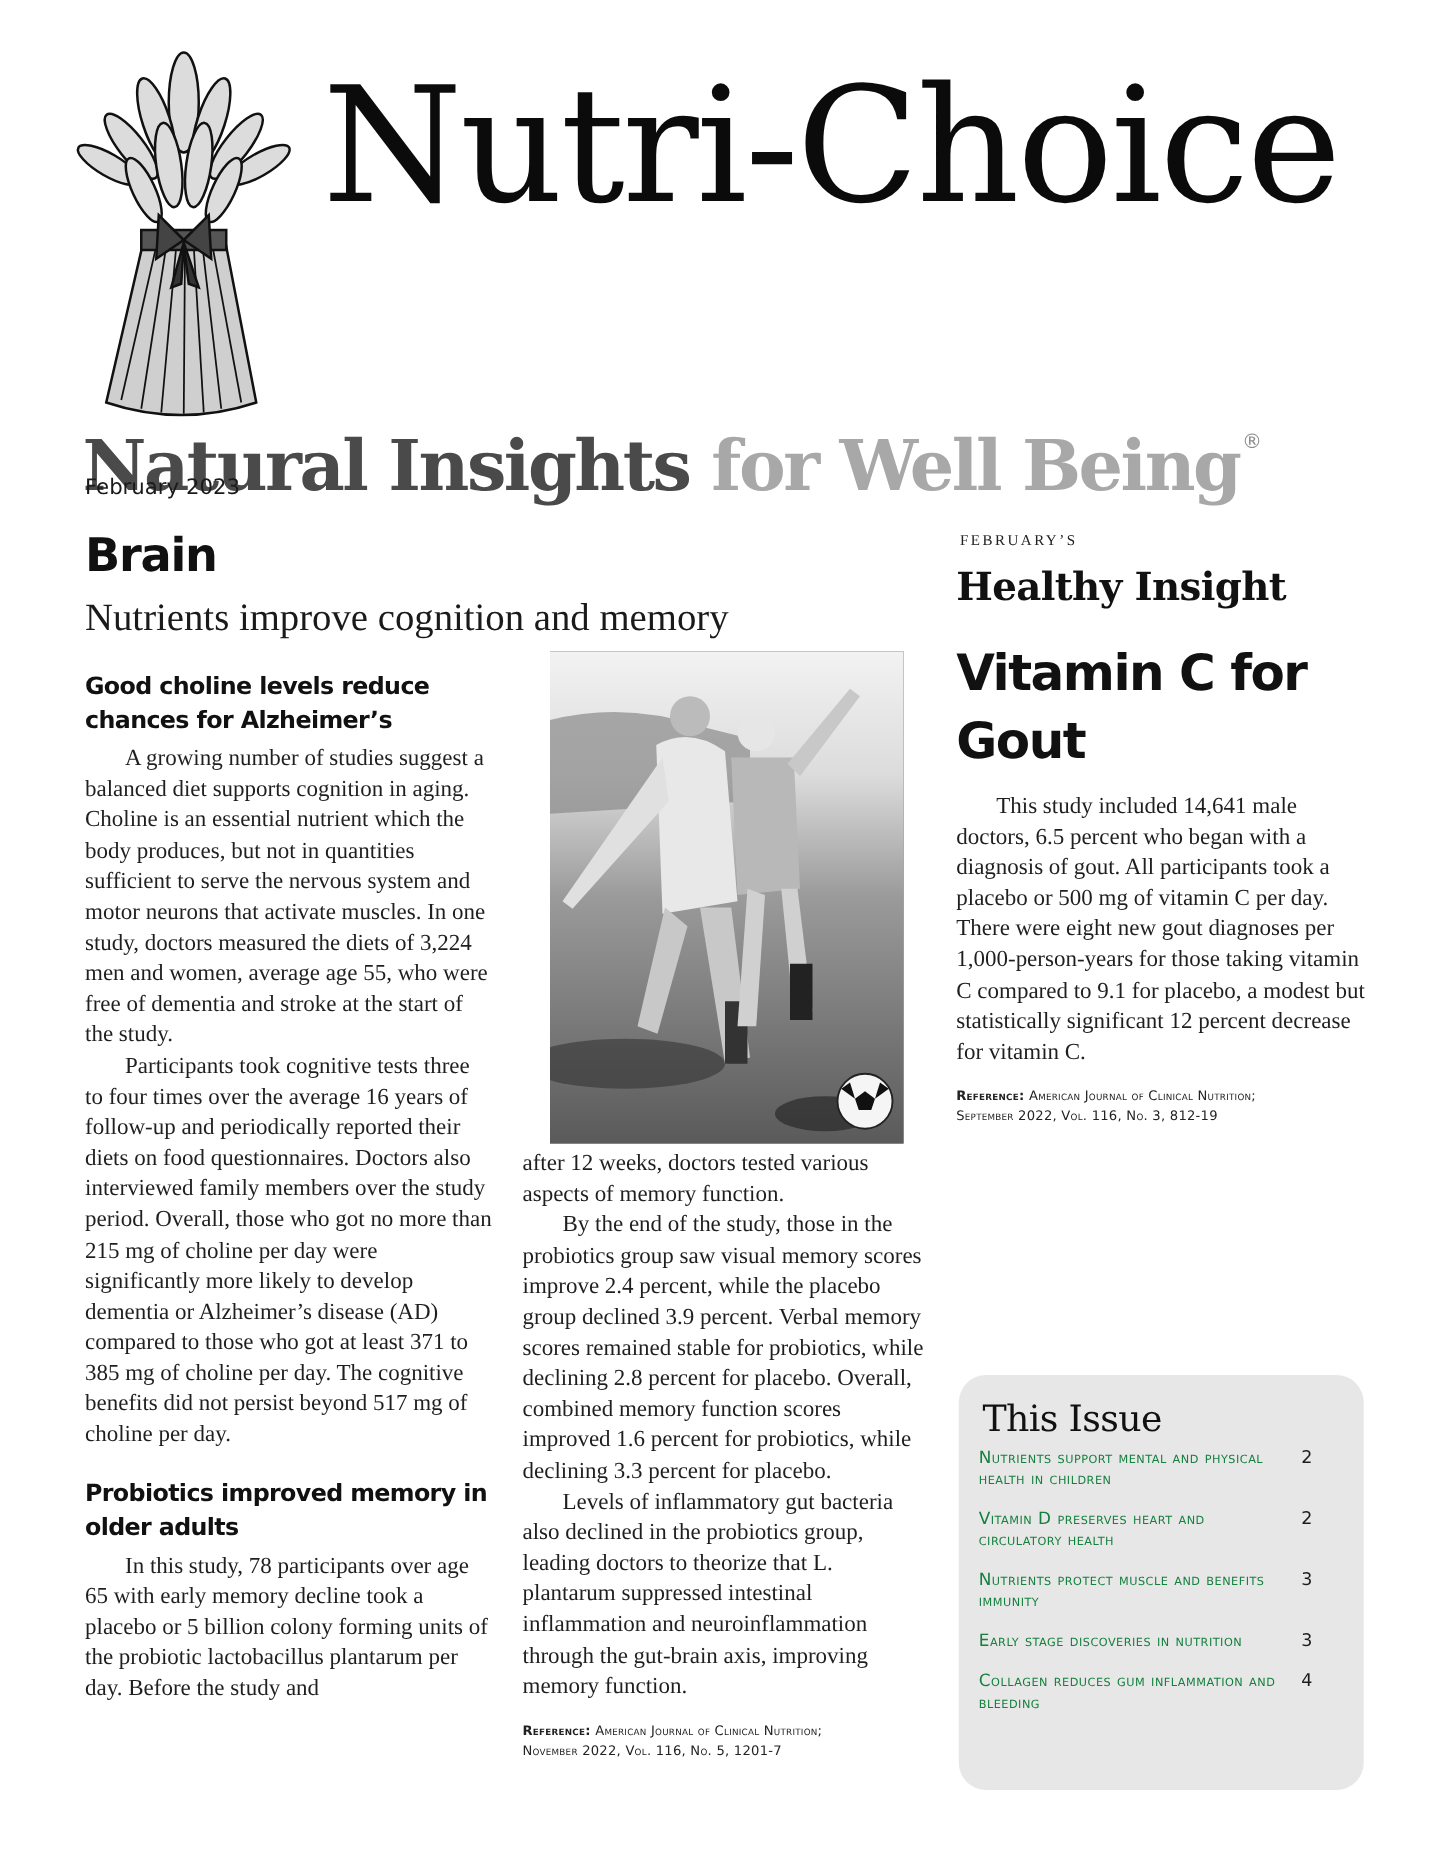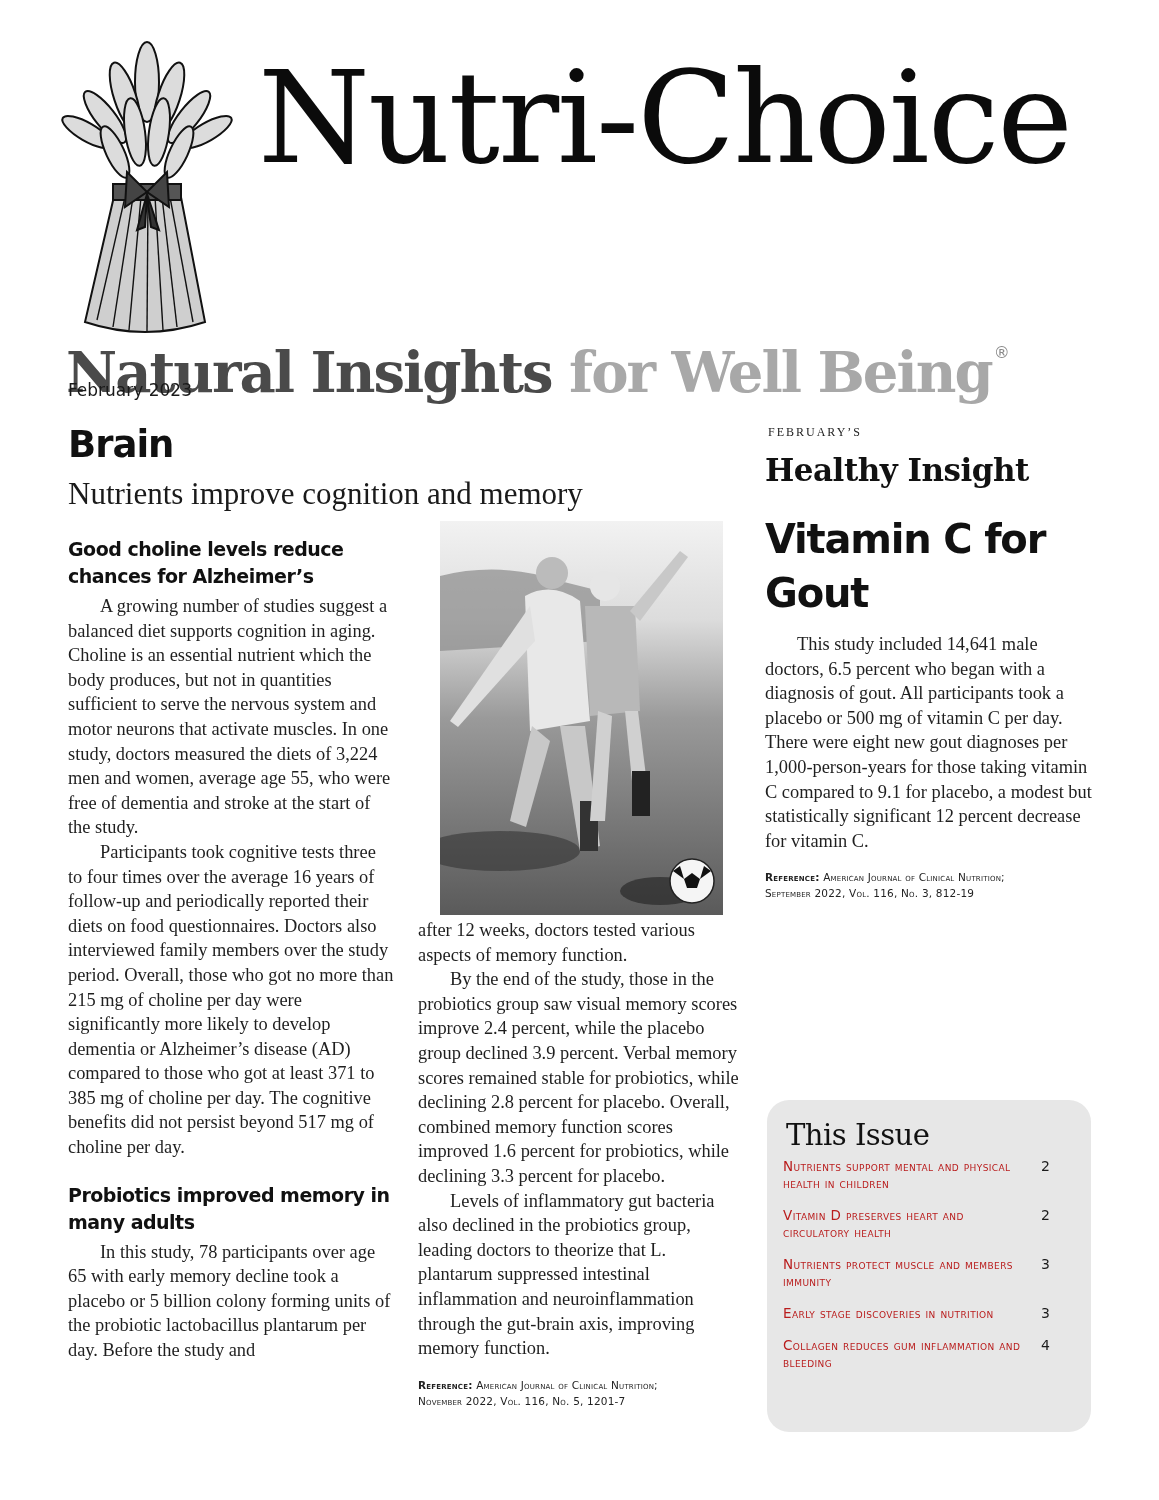--- a/index.html
+++ b/index.html
@@ -119,21 +119,21 @@
     }
     .issue-item {
       display: flex; justify-content: space-between;
       margin-bottom: 15px;
       cursor: pointer;
     }
     .issue-item .label {
       font-family: "DejaVu Sans", sans-serif;
       font-variant: small-caps;
       font-size: 13.5px; line-height: 17px;
-      color: #b91c1c;
+      color: #15803d;
       letter-spacing: 0.4px;
       width: 250px;
     }
     .issue-item .page {
       font-family: "DejaVu Sans", sans-serif;
       font-size: 14px; color: #1c1c1c;
       width: 30px; text-align: left;
     }
   </style>
 </head>
@@ -185,21 +185,21 @@
 
 <div class="abs date">February 2023</div>
 
 <div class="abs section-title">Brain</div>
 <div class="abs section-sub">Nutrients improve cognition and memory</div>
 
 <div class="col col1">
   <h3>Good choline levels reduce chances for Alzheimer’s</h3>
   <p>A growing number of studies suggest a balanced diet supports cognition in aging. Choline is an essential nutrient which the body produces, but not in quantities sufficient to serve the nervous system and motor neurons that activate muscles. In one study, doctors measured the diets of 3,224 men and women, average age 55, who were free of dementia and stroke at the start of the study.</p>
   <p>Participants took cognitive tests three to four times over the average 16 years of follow-up and periodically reported their diets on food questionnaires. Doctors also interviewed family members over the study period. Overall, those who got no more than 215 mg of choline per day were significantly more likely to develop dementia or Alzheimer’s disease (AD) compared to those who got at least 371 to 385 mg of choline per day. The cognitive benefits did not persist beyond 517 mg of choline per day.</p>
-  <h3 class="second">Probiotics improved memory in many adults</h3>
+  <h3 class="second">Probiotics improved memory in older adults</h3>
   <p>In this study, 78 participants over age 65 with early memory decline took a placebo or 5 billion colony forming units of the probiotic lactobacillus plantarum per day. Before the study and</p>
 </div>
 
 <div class="abs photo">
   <svg width="283" height="394" viewBox="0 0 283 394">
     <defs>
       <linearGradient id="sky" x1="0" y1="0" x2="0" y2="1">
         <stop offset="0" stop-color="#f2f2f2"></stop>
         <stop offset="0.25" stop-color="#dcdcdc"></stop>
         <stop offset="0.5" stop-color="#9a9a9a"></stop>
@@ -261,21 +261,21 @@
   <h2>This Issue</h2>
   <div class="issue-item">
     <span class="label">Nutrients support mental and physical health in children</span>
     <span class="page">2</span>
   </div>
   <div class="issue-item">
     <span class="label">Vitamin D preserves heart and circulatory health</span>
     <span class="page">2</span>
   </div>
   <div class="issue-item">
-    <span class="label">Nutrients protect muscle and members immunity</span>
+    <span class="label">Nutrients protect muscle and benefits immunity</span>
     <span class="page">3</span>
   </div>
   <div class="issue-item">
     <span class="label">Early stage discoveries in nutrition</span>
     <span class="page">3</span>
   </div>
   <div class="issue-item">
     <span class="label">Collagen reduces gum inflammation and bleeding</span>
     <span class="page">4</span>
   </div>

